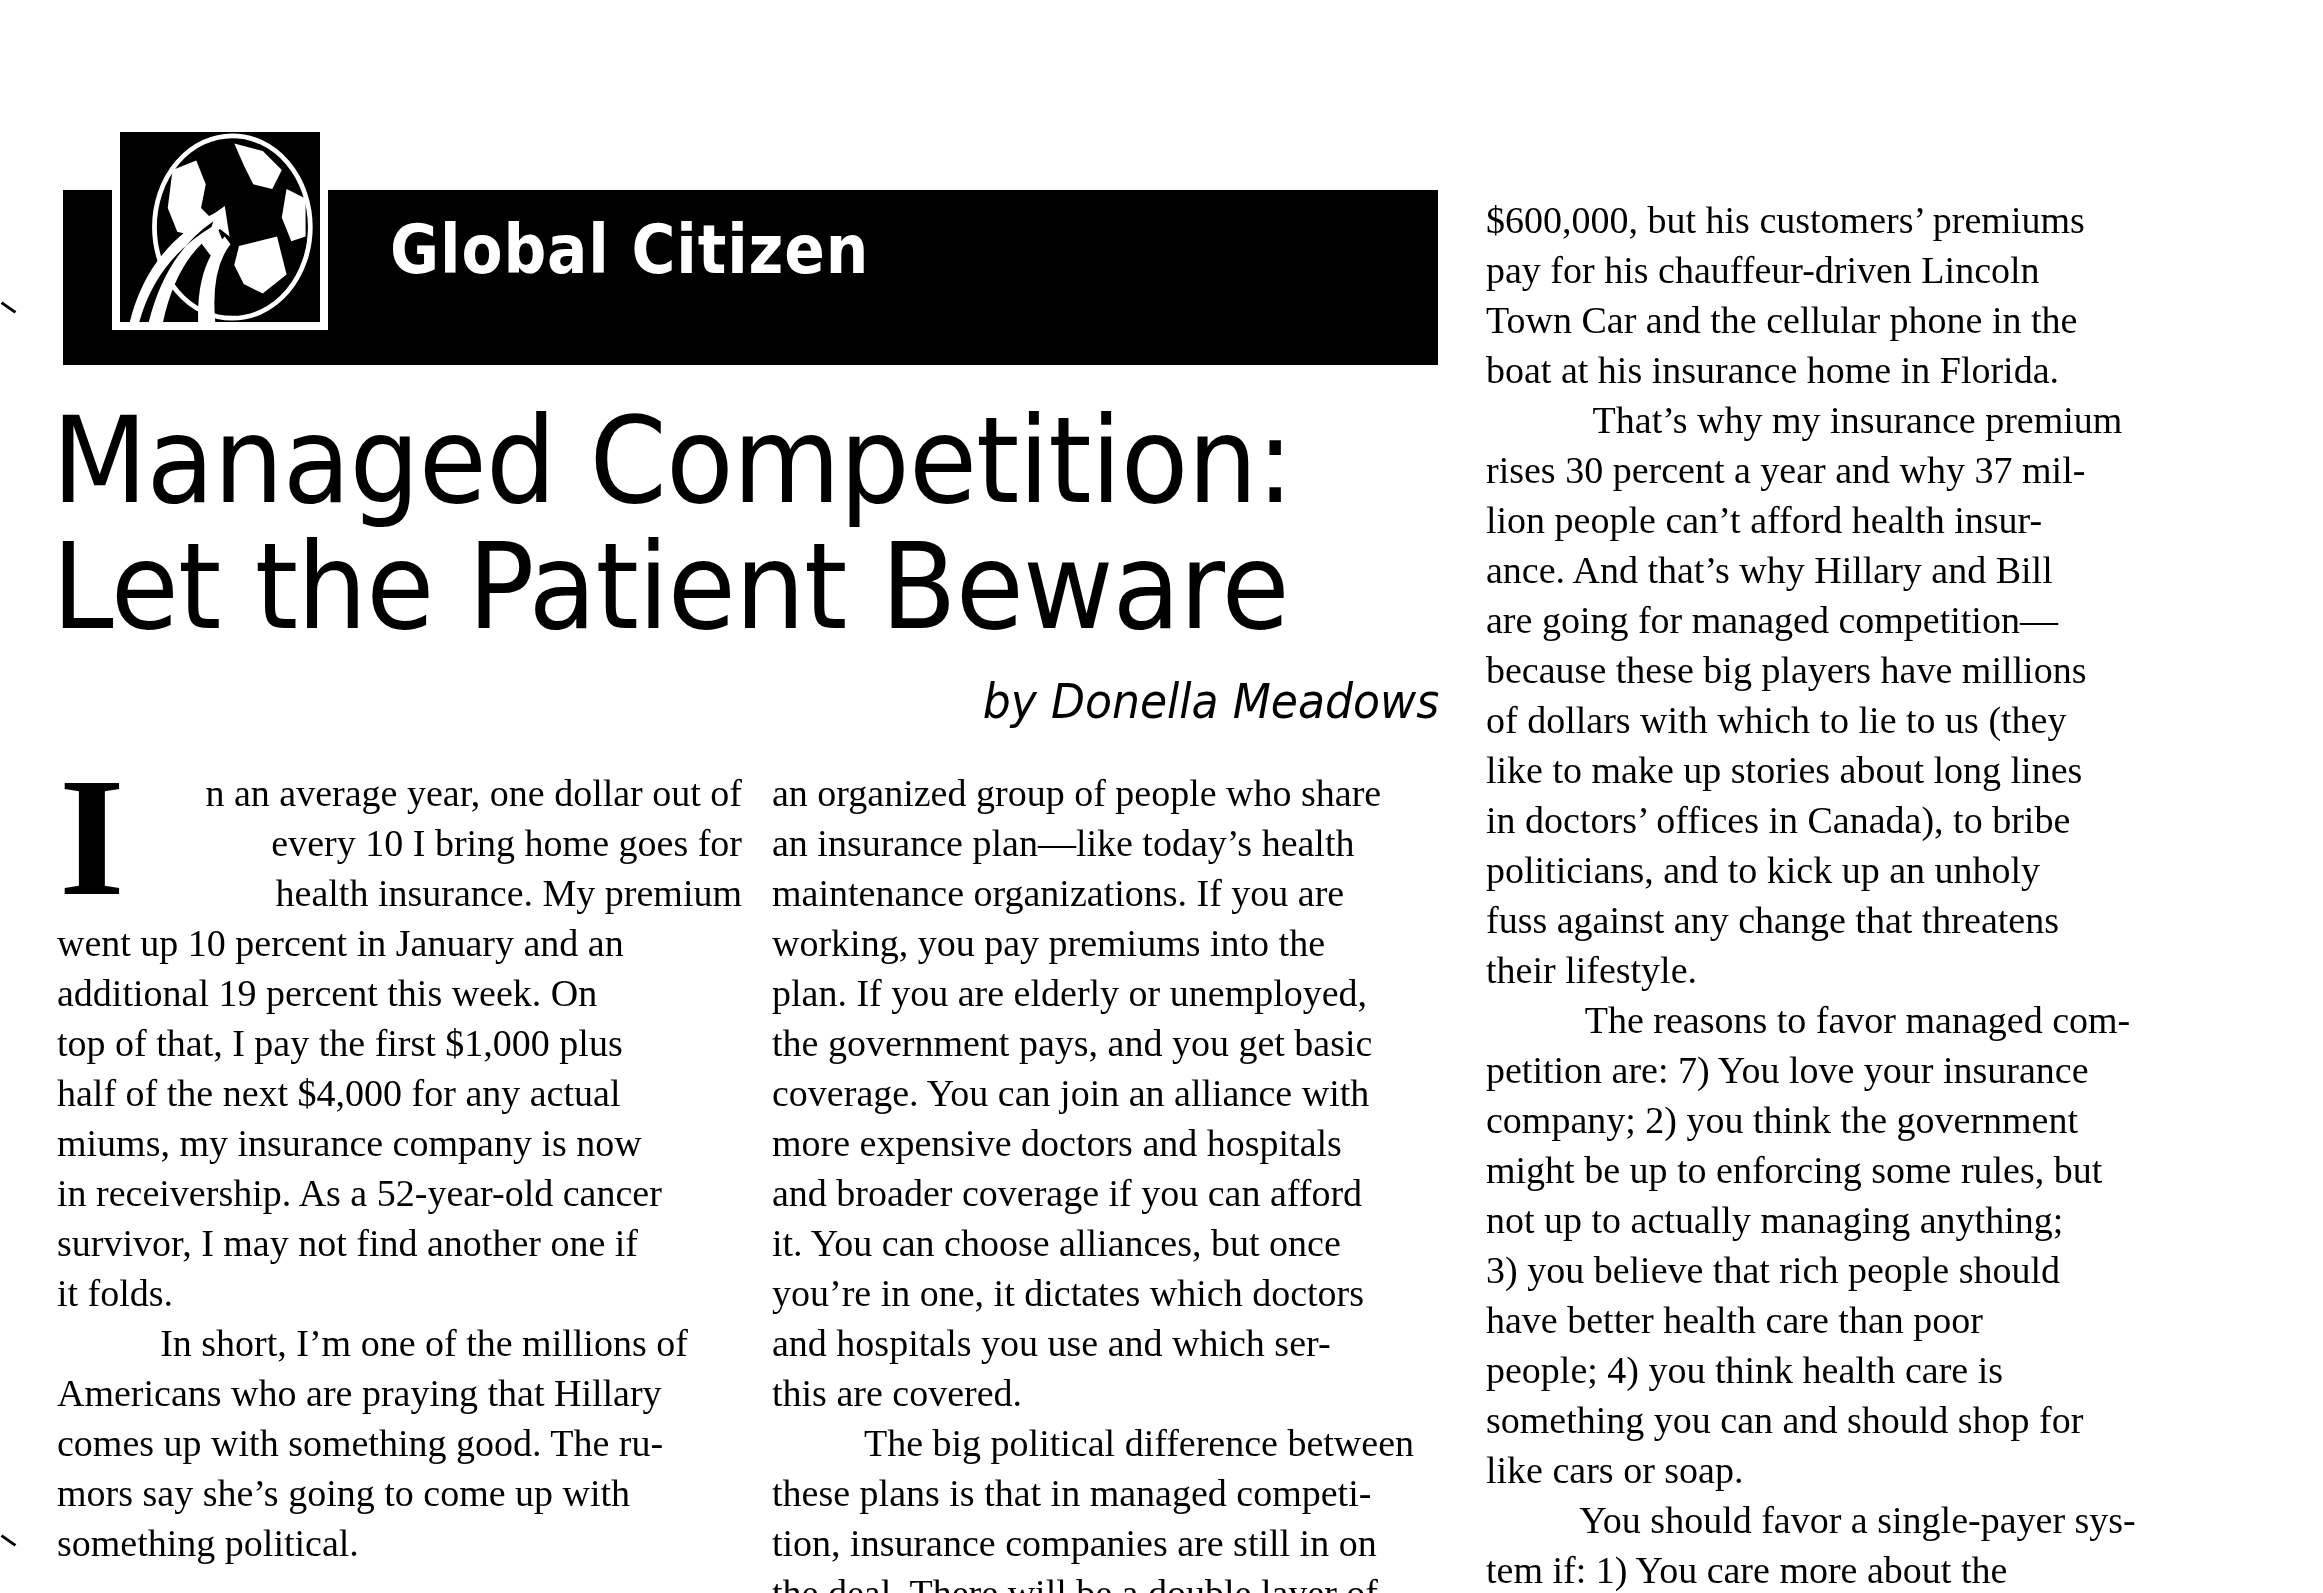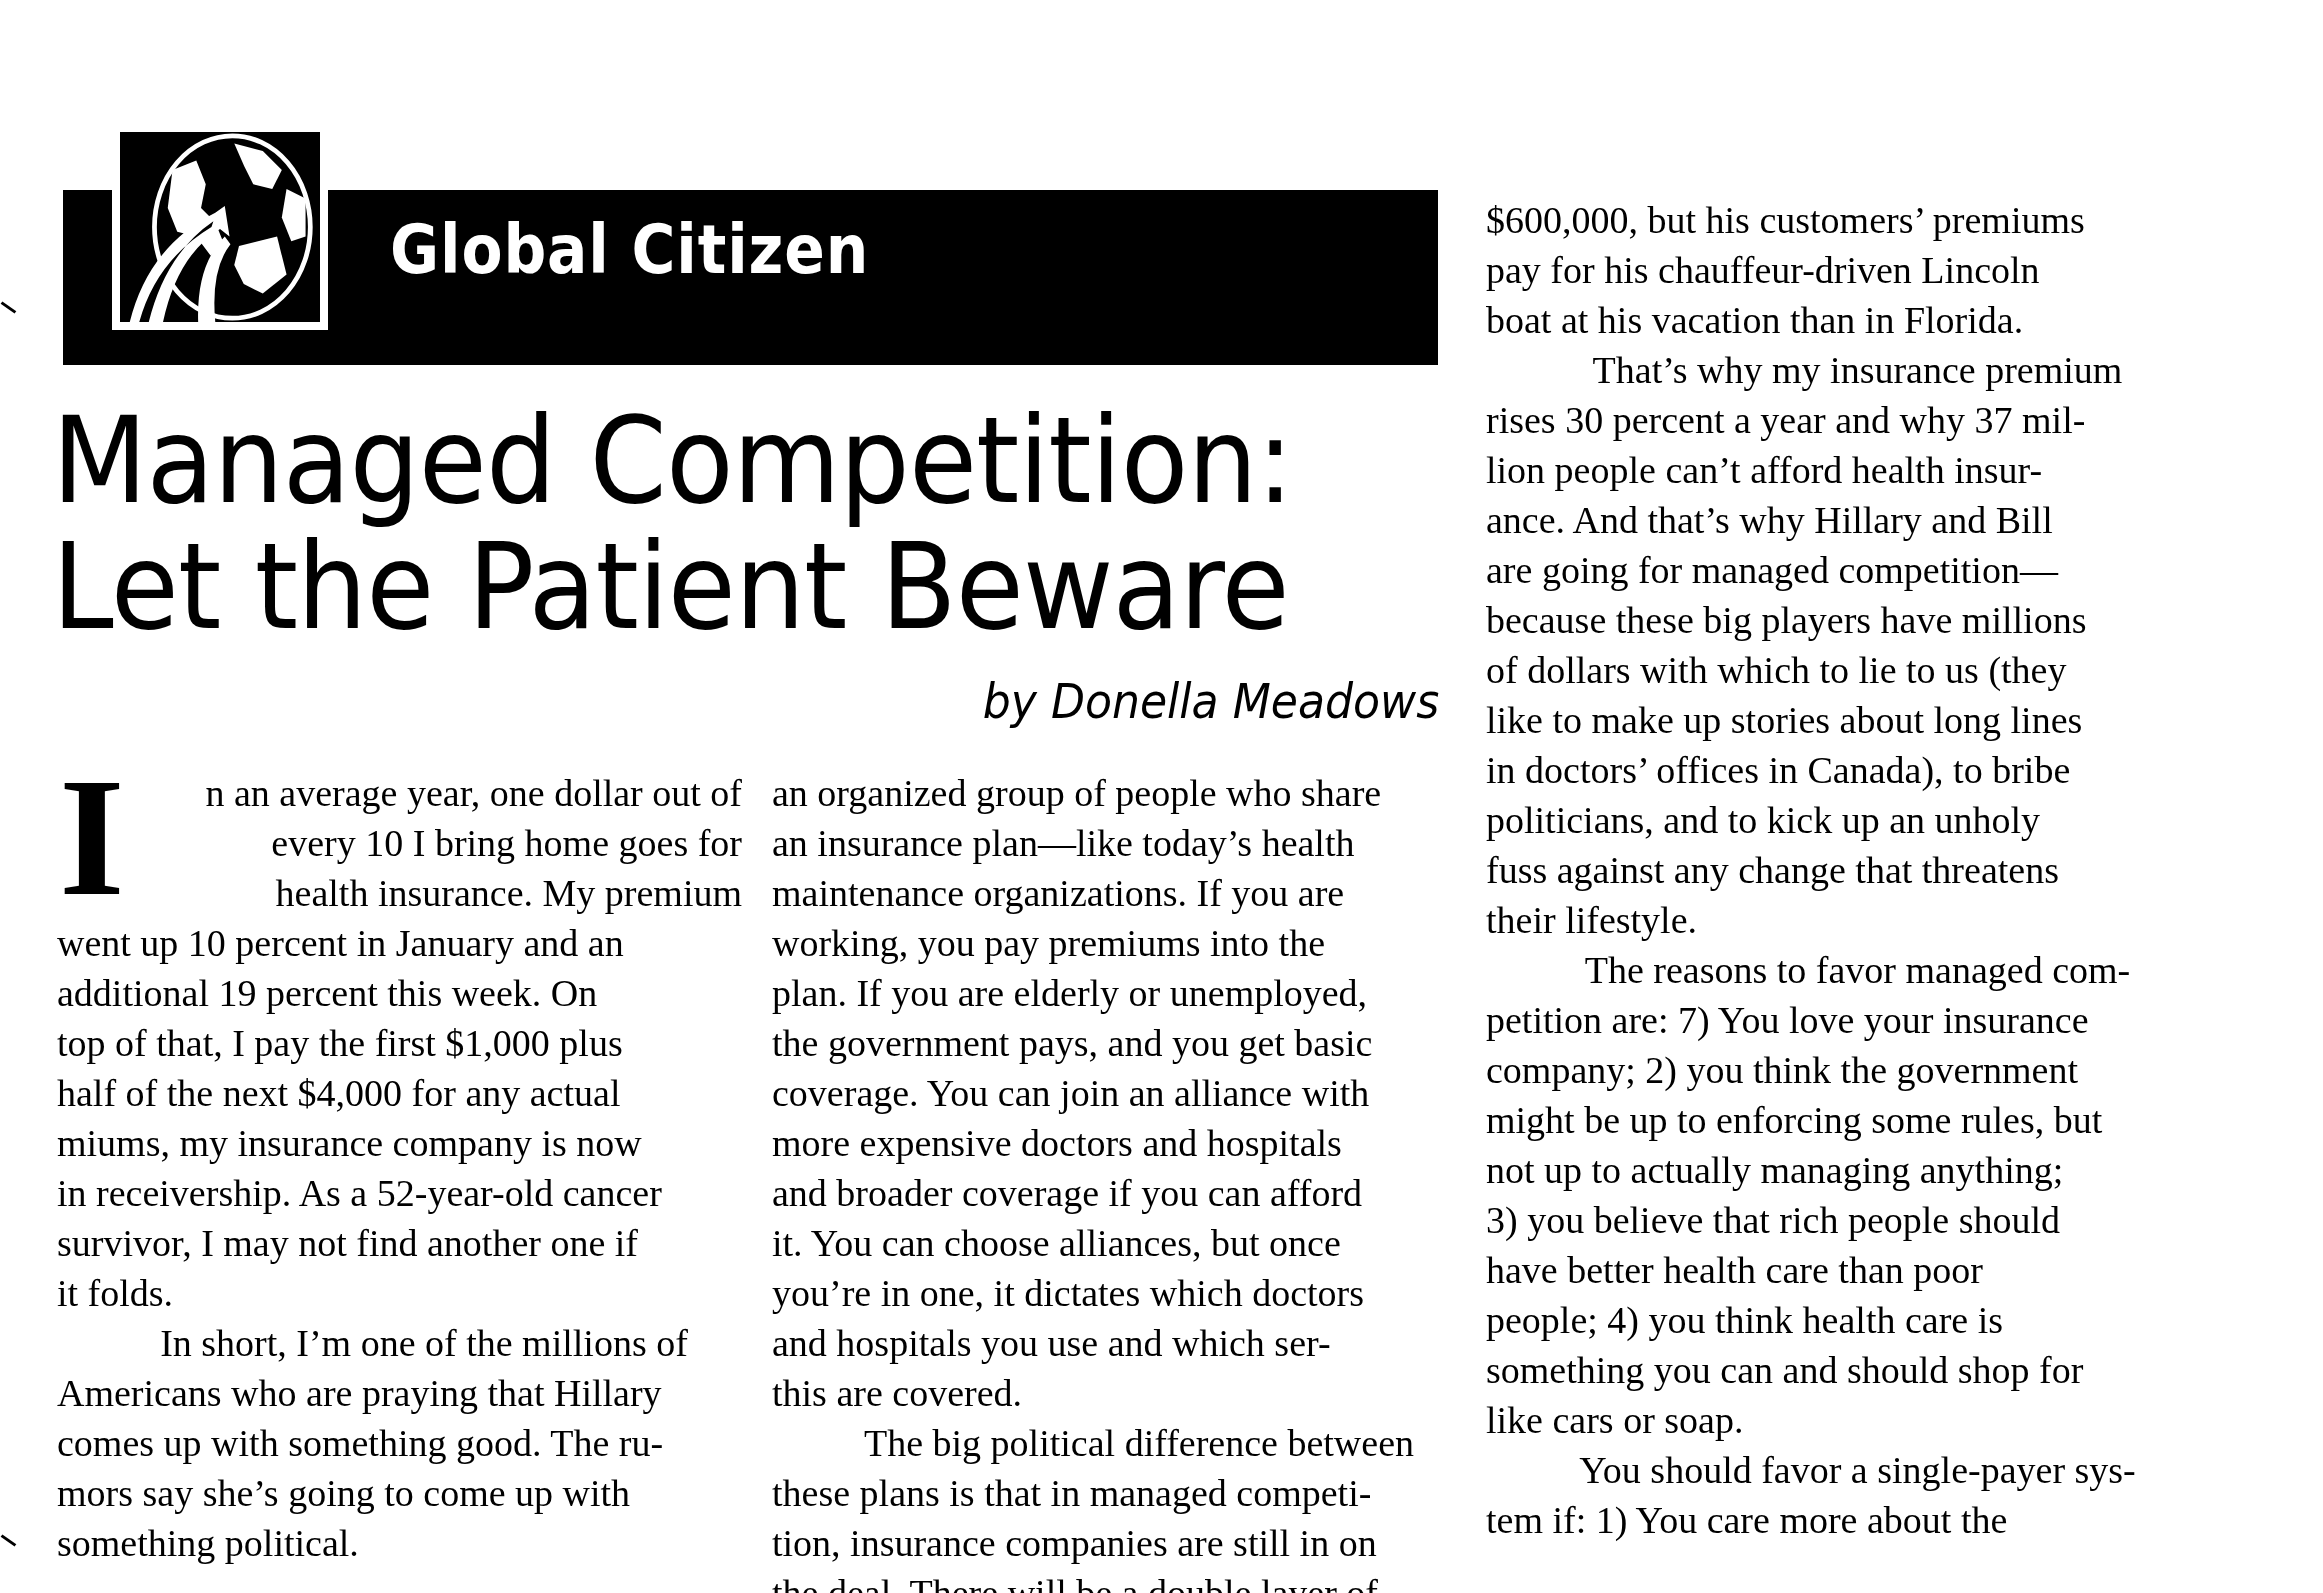--- a/index.html
+++ b/index.html
@@ -87,21 +87,22 @@
   <span class="line">this are covered.</span>
   <span class="line indent">The big political difference between</span>
   <span class="line">these plans is that in managed competi-</span>
   <span class="line">tion, insurance companies are still in on</span>
   <span class="line">the deal.  There will be a double layer of</span>
 </div>
 
 <div class="abs col col-right">
   <span class="line">$600,000, but his customers’ premiums</span>
   <span class="line">pay for his chauffeur-driven Lincoln</span>
-  <span class="line">boat at his vacation than in Florida.</span>
+  <span class="line">Town Car and the cellular phone in the</span>
+  <span class="line">boat at his insurance home in Florida.</span>
   <span class="line indent">That’s why my insurance premium</span>
   <span class="line">rises 30 percent a year and why 37 mil-</span>
   <span class="line">lion people can’t afford health insur-</span>
   <span class="line">ance.  And that’s why Hillary and Bill</span>
   <span class="line">are going for managed competition—</span>
   <span class="line">because these big players have millions</span>
   <span class="line">of dollars with which to lie to us (they</span>
   <span class="line">like to make up stories about long lines</span>
   <span class="line">in doctors’ offices in Canada), to bribe</span>
   <span class="line">politicians, and to kick up an unholy</span>

